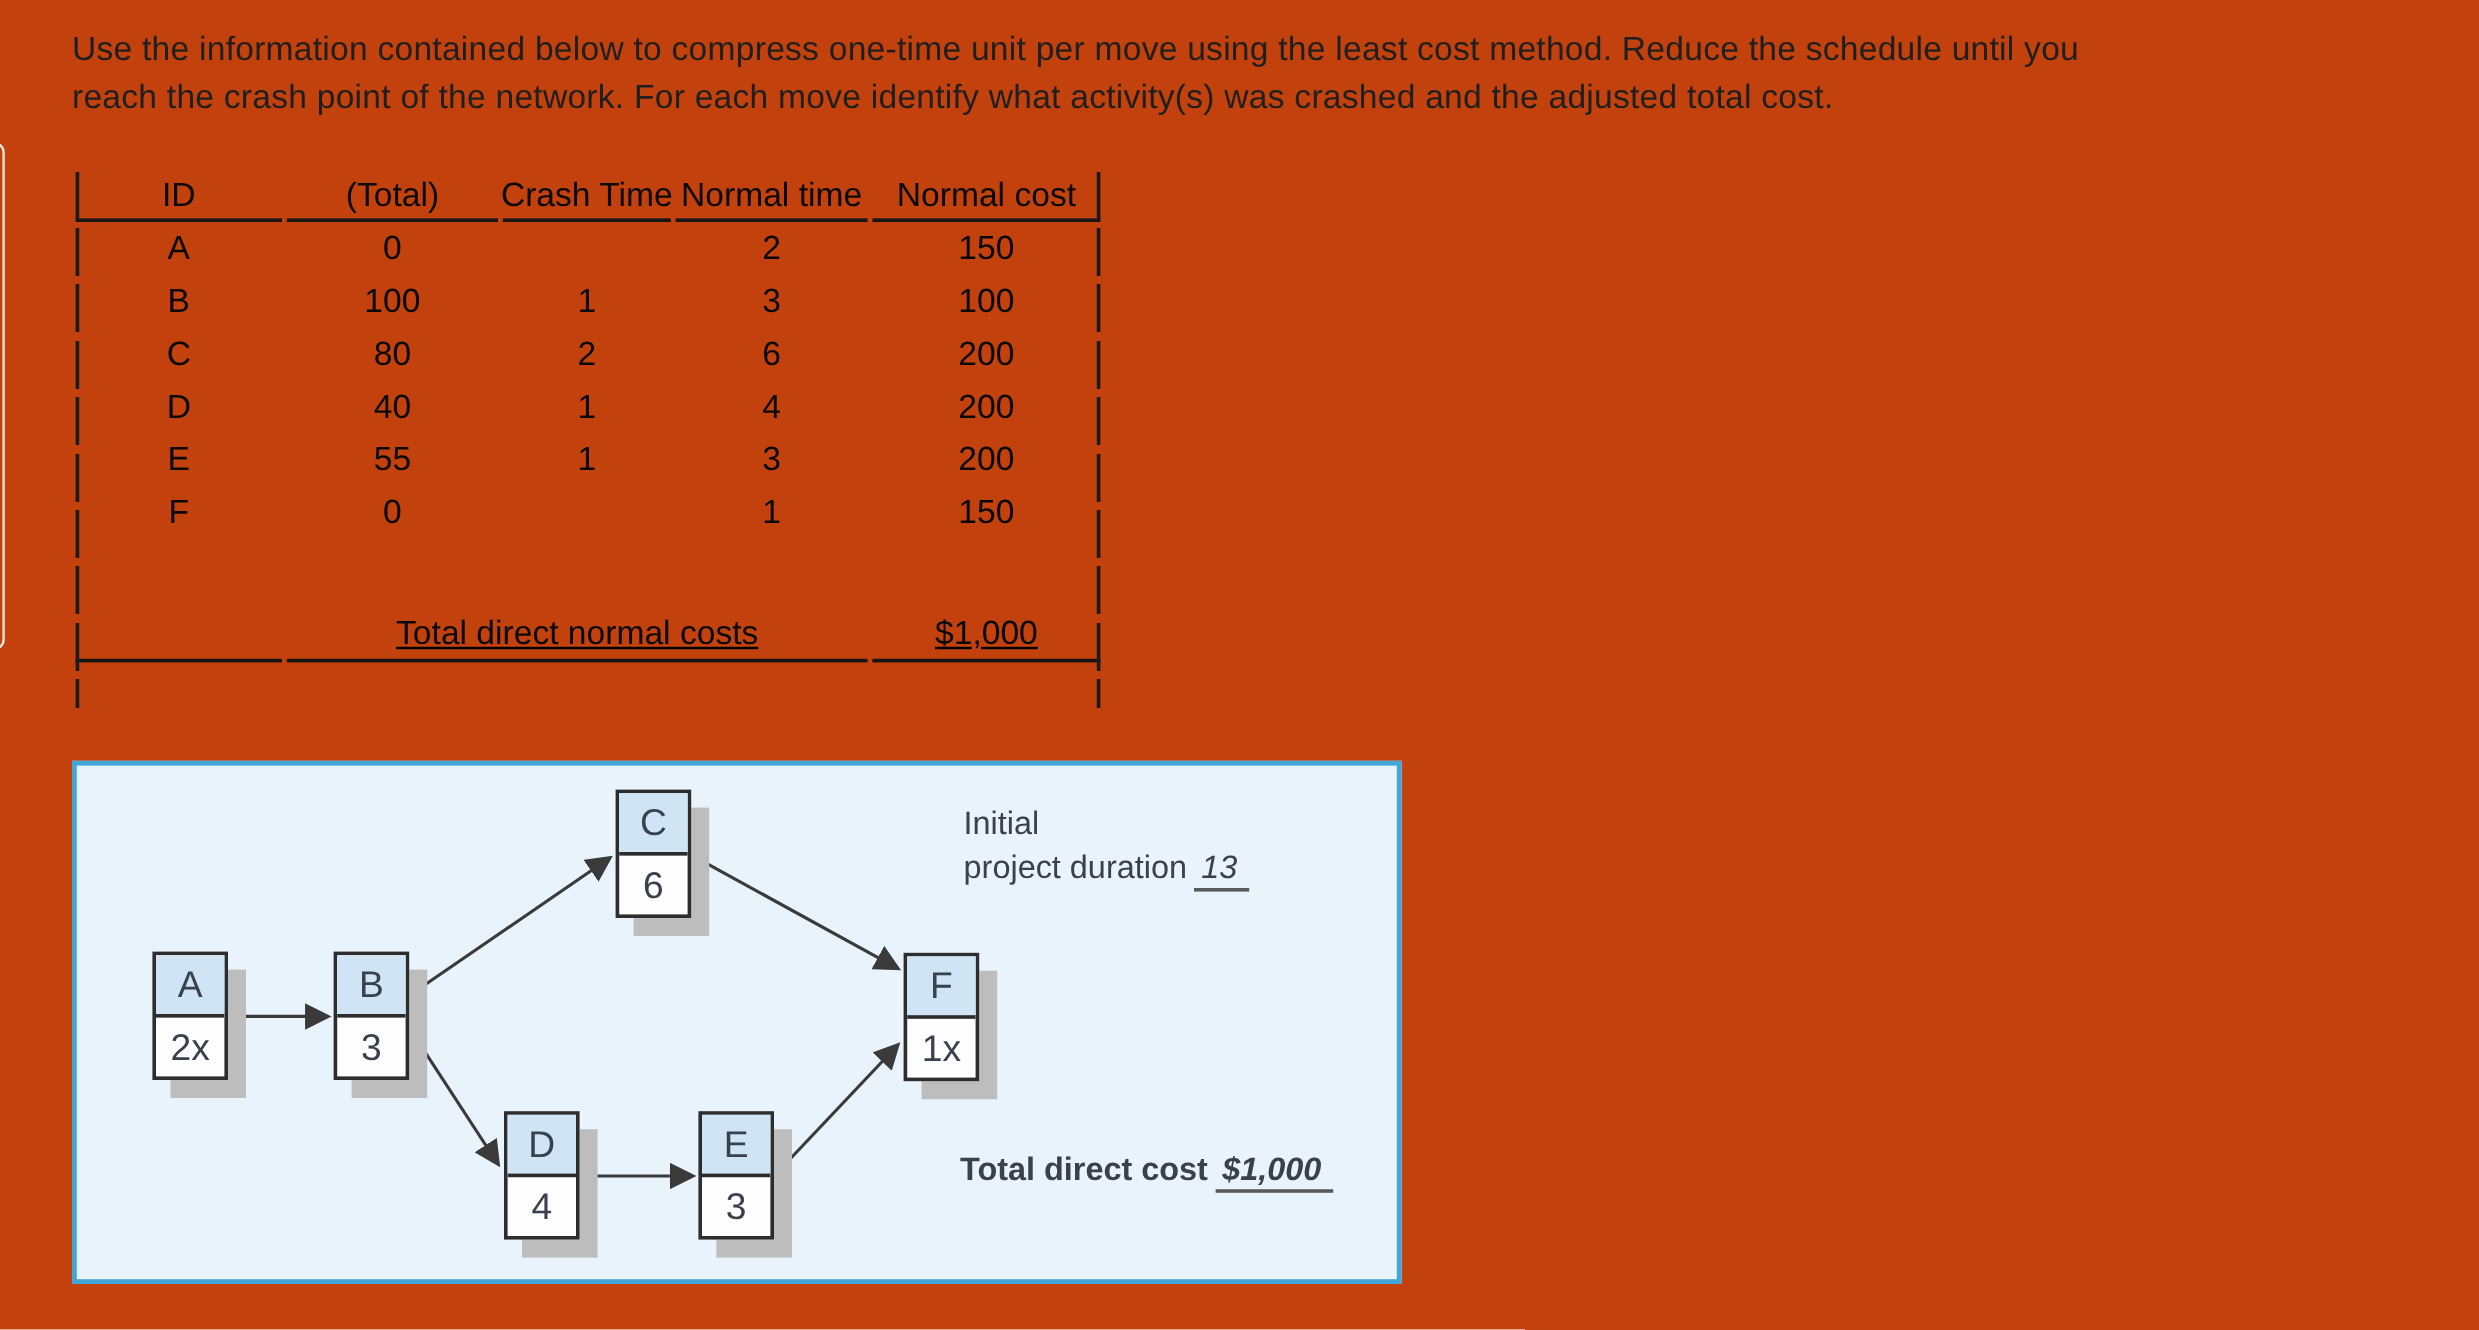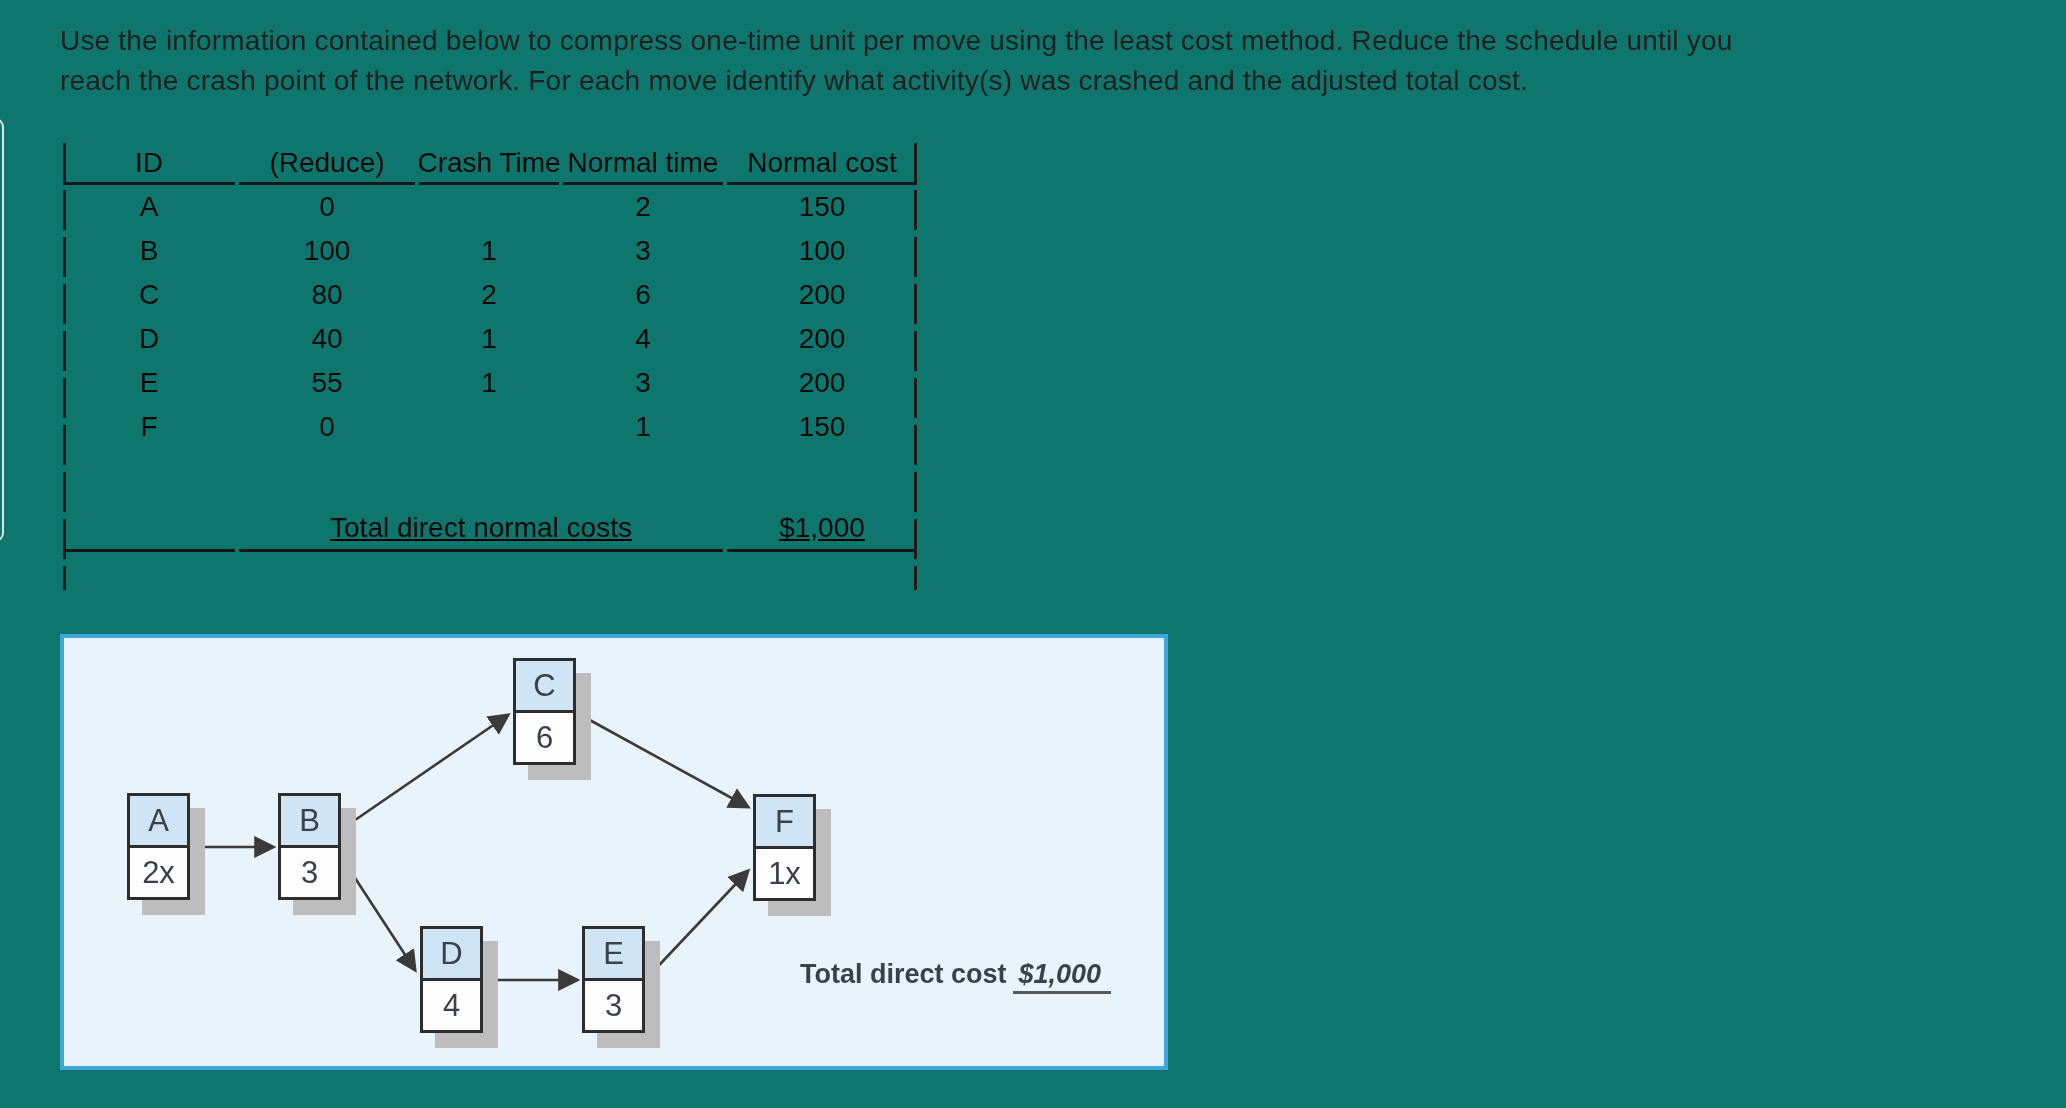--- a/index.html
+++ b/index.html
@@ -1,18 +1,18 @@
 <!DOCTYPE html>
 <html><head>
 <meta charset="utf-8">
 <style>
   * { margin:0; padding:0; box-sizing:border-box; }
   html,body { width:2066px; height:1108px; background:#ffffff; overflow:hidden;
               font-family:"Liberation Sans", sans-serif; }
-  #stage { position:relative; width:2066px; height:1108px; background:#0f766e; }
+  #stage { position:relative; width:2066px; height:1108px; background:#c2410c; }
 
   
   .instructions {
     position:absolute; left:60px; top:21px; width:1900px;
     font-size:28px; line-height:40px; color:#1f1f1f;
     white-space:pre-line; letter-spacing:0.2px;
   }
 
   
   .card-edge {
@@ -69,21 +69,21 @@
   <div class="instructions">Use the information contained below to compress one-time unit per move using the least cost method. Reduce the schedule until you
 reach the crash point of the network. For each move identify what activity(s) was crashed and the adjusted total cost.</div>
 
   <div id="ptable">
     <div class="vline vl"></div>
     <div class="vline vr"></div>
 
 
     <div class="trow thead2">
       <div class="cell">ID</div>
-      <div class="cell">(Reduce)</div>
+      <div class="cell">(Total)</div>
       <div class="cell">Crash Time</div>
       <div class="cell">Normal time</div>
       <div class="cell">Normal cost</div>
     </div>
 
     <div class="trow drow">
       <div class="cell">A</div>
       <div class="cell">0</div>
       <div class="cell"></div>
       <div class="cell">2</div>
@@ -168,19 +168,25 @@
     </div>
     <div class="node" style="left:518px; top:288px;">
       <div class="nhead">E</div>
       <div class="nbody">3</div>
     </div>
     <div class="node" style="left:689px; top:156px;">
       <div class="nhead">F</div>
       <div class="nbody">1x</div>
     </div>
 
+    <div class="anno anno-duration">
+      <div>Initial</div>
+      <div>
+        <span>project duration</span><span class="uval">13</span>
+      </div>
+    </div>
 
     <div class="anno anno-cost">
       <span>Total direct cost</span><span class="uval">$1,000</span>
     </div>
 
   </div>
 </div>
 
 </body></html>

